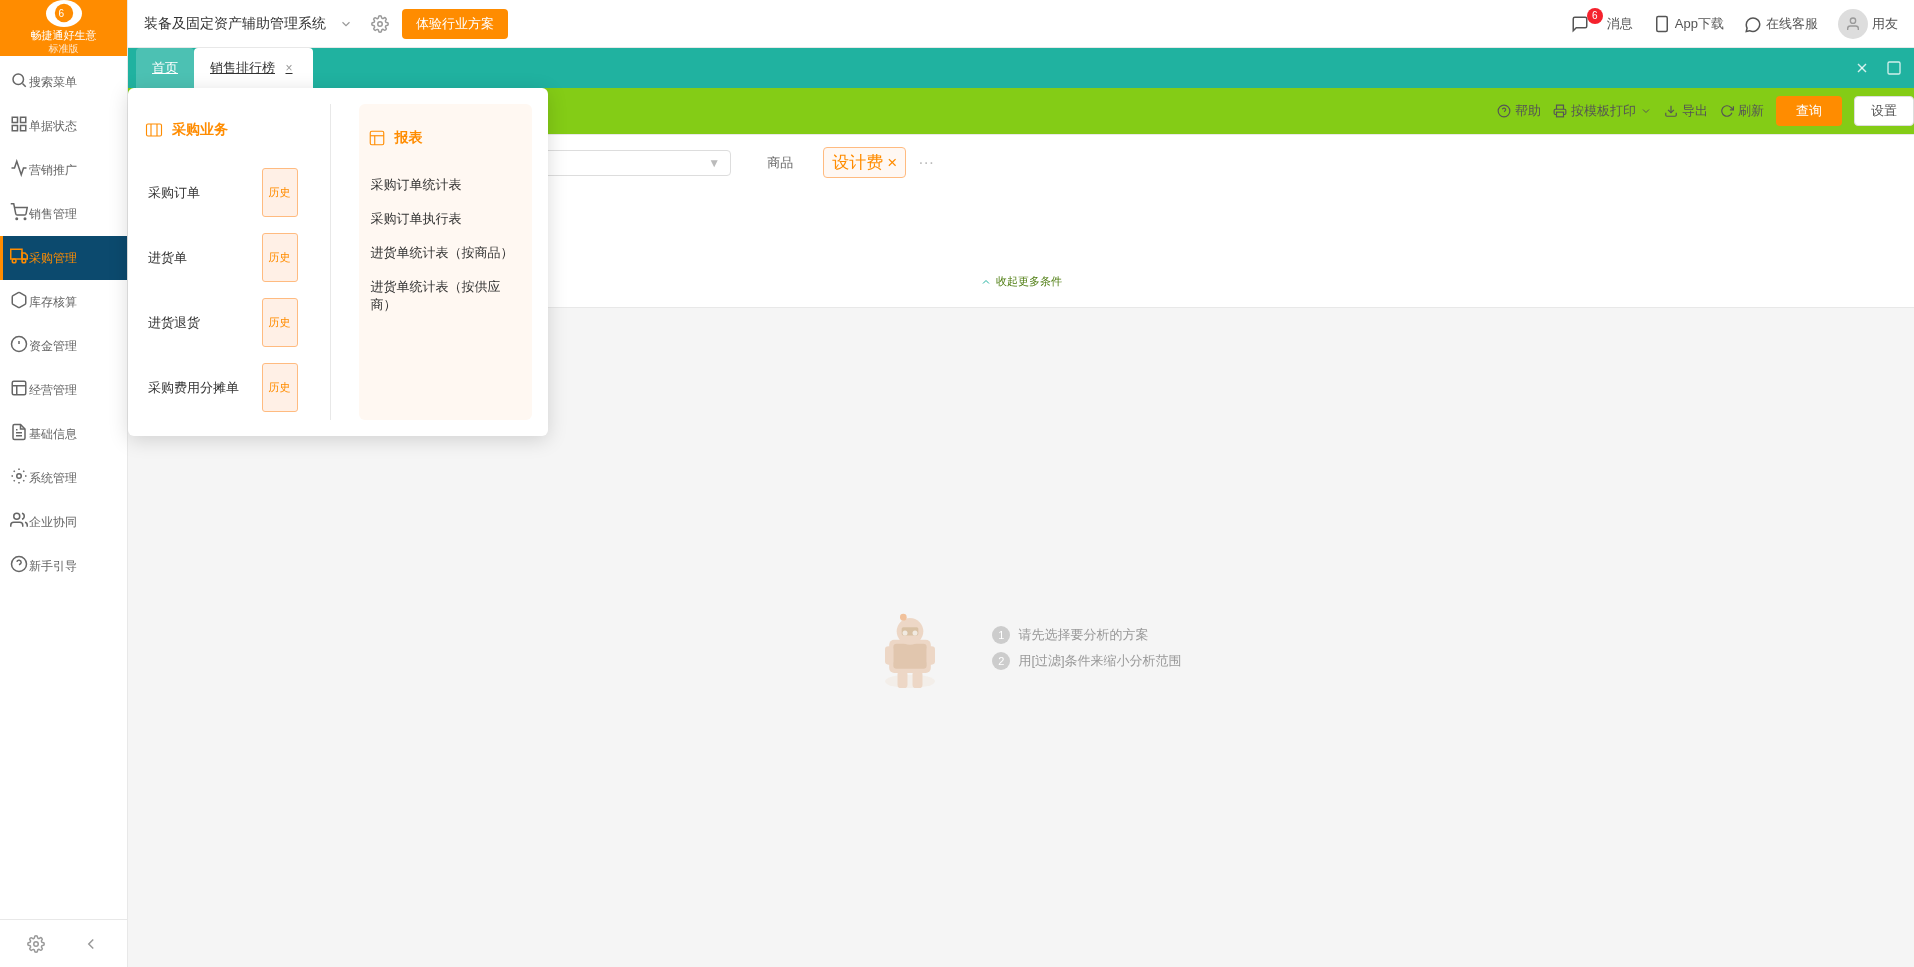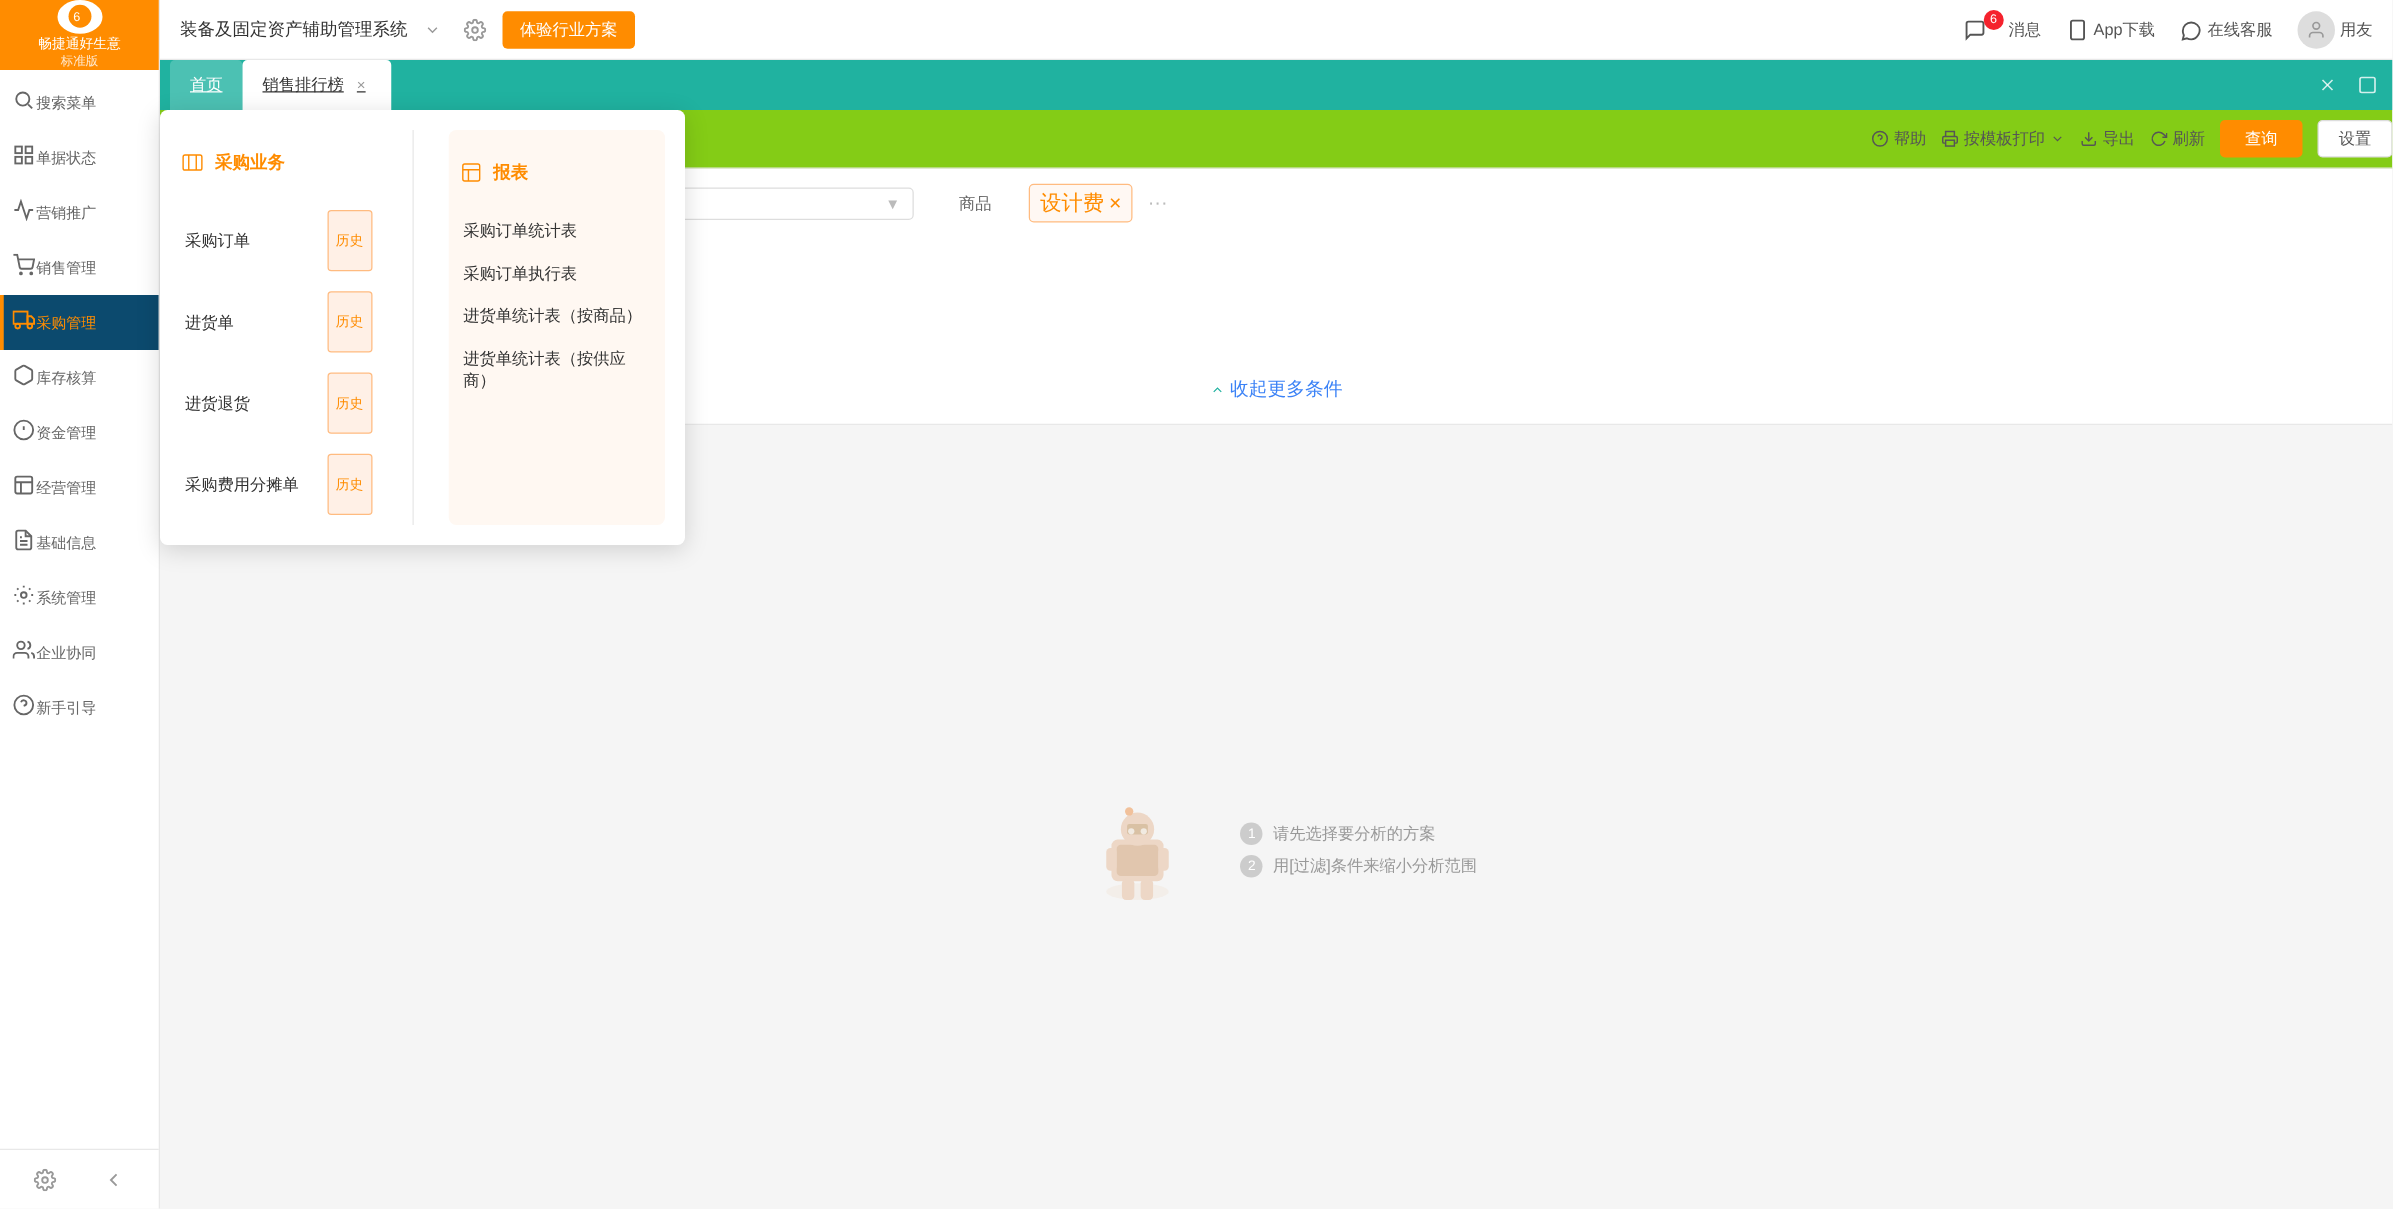--- a/index.html
+++ b/index.html
@@ -365,26 +365,25 @@
       border-radius: 4px;
       padding: 3px 8px;
       font-size: 17px;
       color: #ff8c00;
     }
     .filter-tag .tag-close { cursor: pointer; color: #ff8c00; }
     .collapse-btn {
       display: flex;
       align-items: center;
       gap: 4px;
-      color: #3b82f6;
-      font-size: 15px;
+      color: #4d7c0f;
+      font-size: 11px;
       cursor: pointer;
       justify-content: center;
       padding: 6px;
-      margin-top: 28px;
     }
     .ellipsis-btn {
       color: #bbb;
       cursor: pointer;
       font-size: 16px;
       padding: 0 4px;
     }
 
     
     .empty-state {

